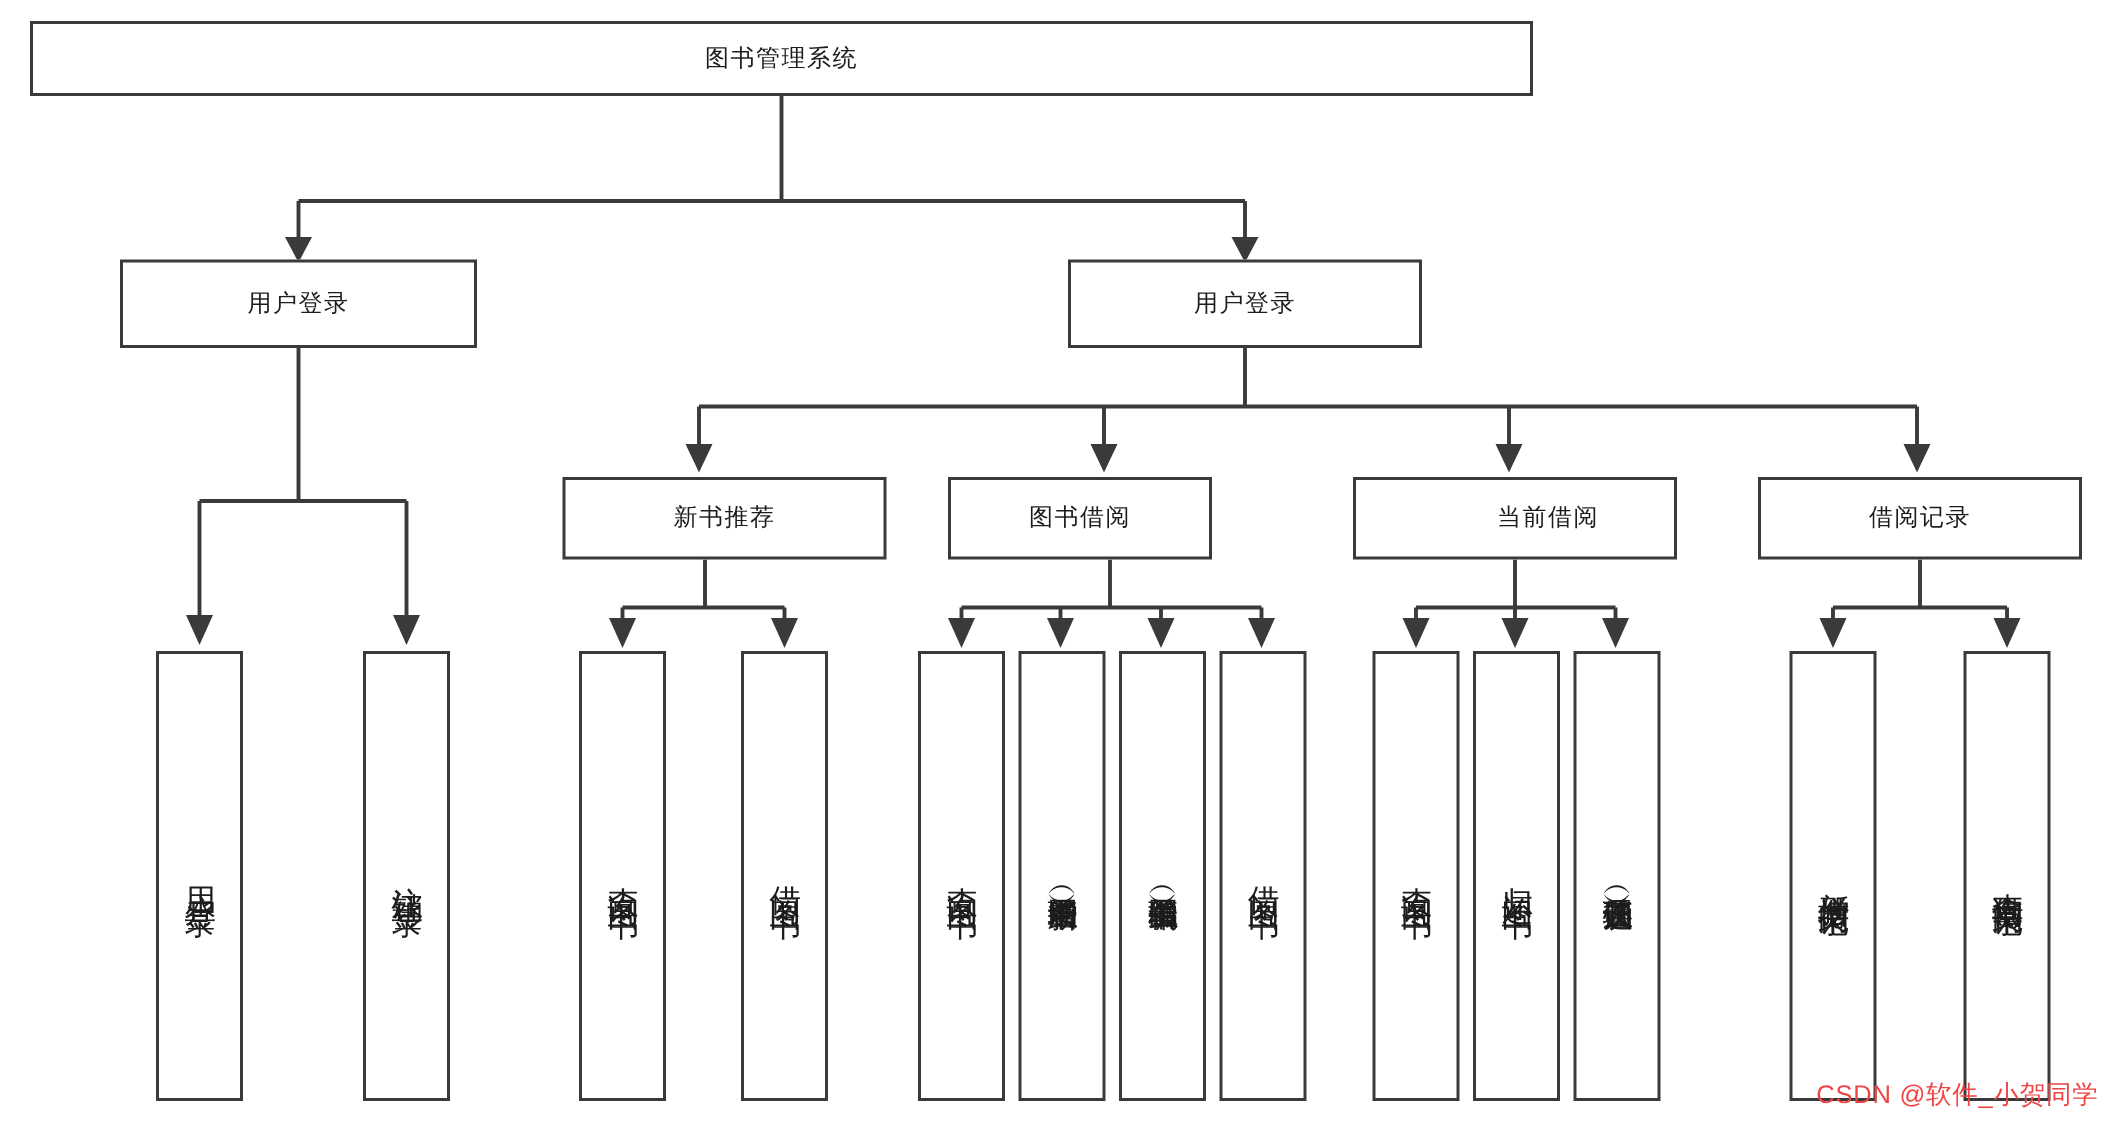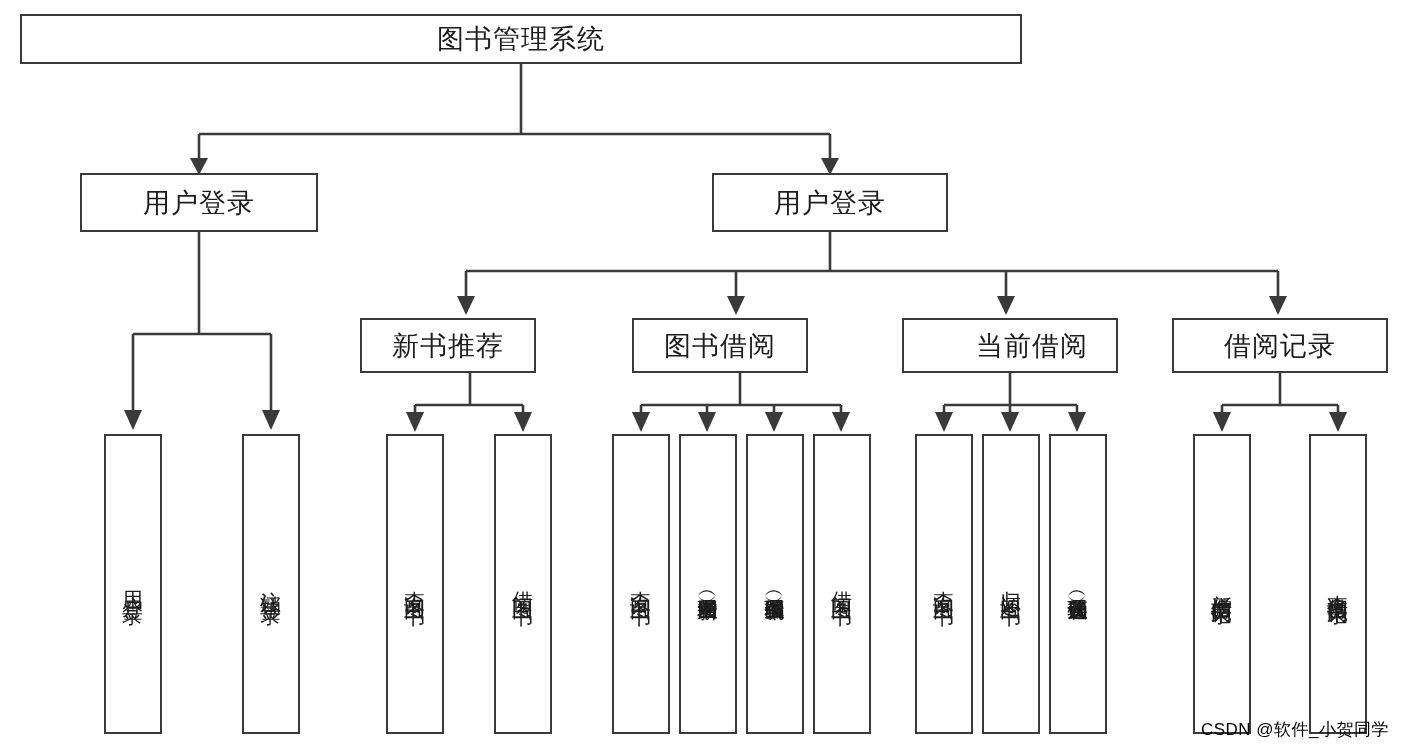--- a/index.html
+++ b/index.html
@@ -13,40 +13,40 @@
     box-sizing:border-box;
     background:#ffffff;
     border:2px solid #3a3a3a;
     display:flex;
     align-items:center;
     justify-content:center;
     color:#1c1c1c;
     z-index:3;
   }
   .node.h-node{
-    font-size:27px;
+    font-size:16px;
     letter-spacing:1px;
   }
   .node.v-node{
     writing-mode:vertical-rl;
     text-orientation:upright;
     font-size:21px;
     letter-spacing:5px;
     line-height:1;
     padding:6px 0;
   }
   .node.v-node.tight{letter-spacing:2px;}
   .node.v-node.tighter{letter-spacing:0px;font-size:20px;}
   .root-node{font-size:22px;}
   .wm{
     position:absolute;
-    right:16px;
+    right:6px;
     bottom:6px;
     font-size:17px;
-    color:#000000;
+    color:#ef4444;
     letter-spacing:0.5px;
     z-index:6;
     white-space:nowrap;
   }
   svg.edges{position:absolute;left:0;top:0;width:1405px;height:747px;z-index:1;}
   svg.edges path,svg.edges line{stroke:#3a3a3a;stroke-width:2.6;fill:none;}
   svg.edges polygon{fill:#3a3a3a;}
 </style>
 </head>
 <body>
@@ -113,21 +113,21 @@
     <polygon points="1213,412 1231,412 1222,432 "></polygon>
     <line x1="1338" y1="405" x2="1338" y2="415"></line>
     <polygon points="1329,412 1347,412 1338,432 "></polygon>
   </svg>
 
   <div class="node h-node root-node" style="left:20px;top:14px;width:1002px;height:50px;">图书管理系统</div>
 
   <div class="node h-node" style="left:80px;top:173px;width:238px;height:59px;">用户登录</div>
   <div class="node h-node" style="left:712px;top:173px;width:236px;height:59px;">用户登录</div>
 
-  <div class="node h-node" style="left:360px;top:318px;width:176px;height:55px;">新书推荐</div>
+  <div class="node h-node" style="left:375px;top:318px;width:216px;height:55px;">新书推荐</div>
   <div class="node h-node" style="left:632px;top:318px;width:176px;height:55px;">图书借阅</div>
   <div class="node h-node" style="left:902px;top:318px;width:216px;height:55px;padding-left:44px;">当前借阅</div>
   <div class="node h-node" style="left:1172px;top:318px;width:216px;height:55px;">借阅记录</div>
 
   <div class="node v-node" style="left:104px;top:434px;width:58px;height:300px;">用户登录</div>
   <div class="node v-node" style="left:242px;top:434px;width:58px;height:300px;">注销登录</div>
 
   <div class="node v-node" style="left:386px;top:434px;width:58px;height:300px;">查询图书</div>
   <div class="node v-node" style="left:494px;top:434px;width:58px;height:300px;">借阅图书</div>
 

